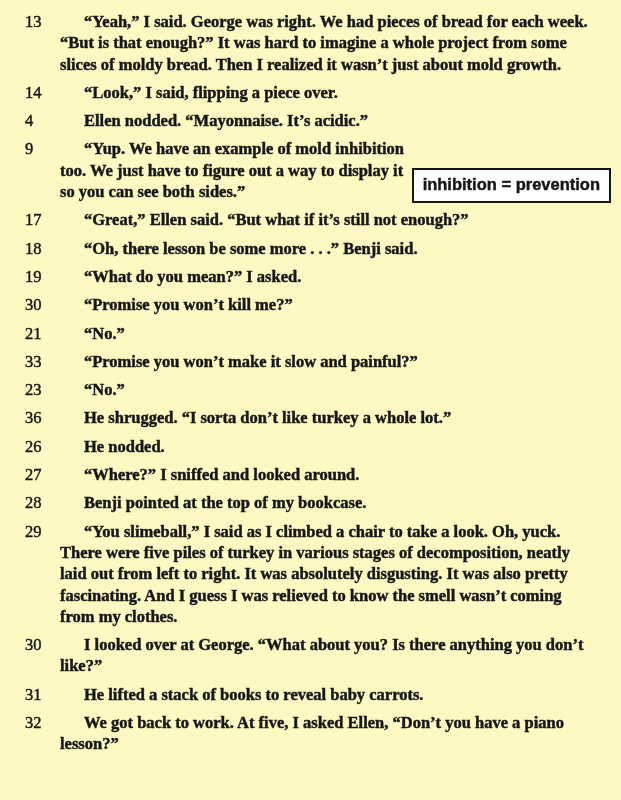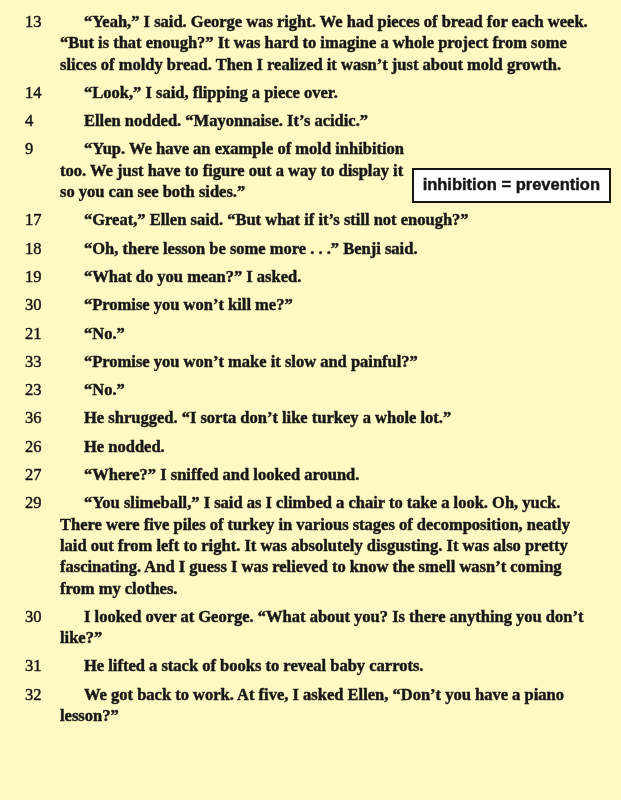--- a/index.html
+++ b/index.html
@@ -120,20 +120,24 @@
     <div class="para">
       <span class="pnum">26</span>
       <span class="ptext">He nodded.</span>
     </div>
 
     <div class="para">
       <span class="pnum">27</span>
       <span class="ptext">“Where?” I sniffed and looked around.</span>
     </div>
 
+    <div class="para">
+      <span class="pnum">28</span>
+      <span class="ptext">Benji pointed at the top of my bookcase.</span>
+    </div>
 
     <div class="para">
       <span class="pnum">29</span>
       <span class="ptext">“You slimeball,” I said as I climbed a chair to take a look. Oh, yuck. There were five piles of turkey in various stages of decomposition, neatly laid out from left to right. It was absolutely disgusting. It was also pretty fascinating. And I guess I was relieved to know the smell wasn’t coming from my clothes.</span>
     </div>
 
     <div class="para">
       <span class="pnum">30</span>
       <span class="ptext">I looked over at George. “What about you? Is there anything you don’t like?”</span>
     </div>

